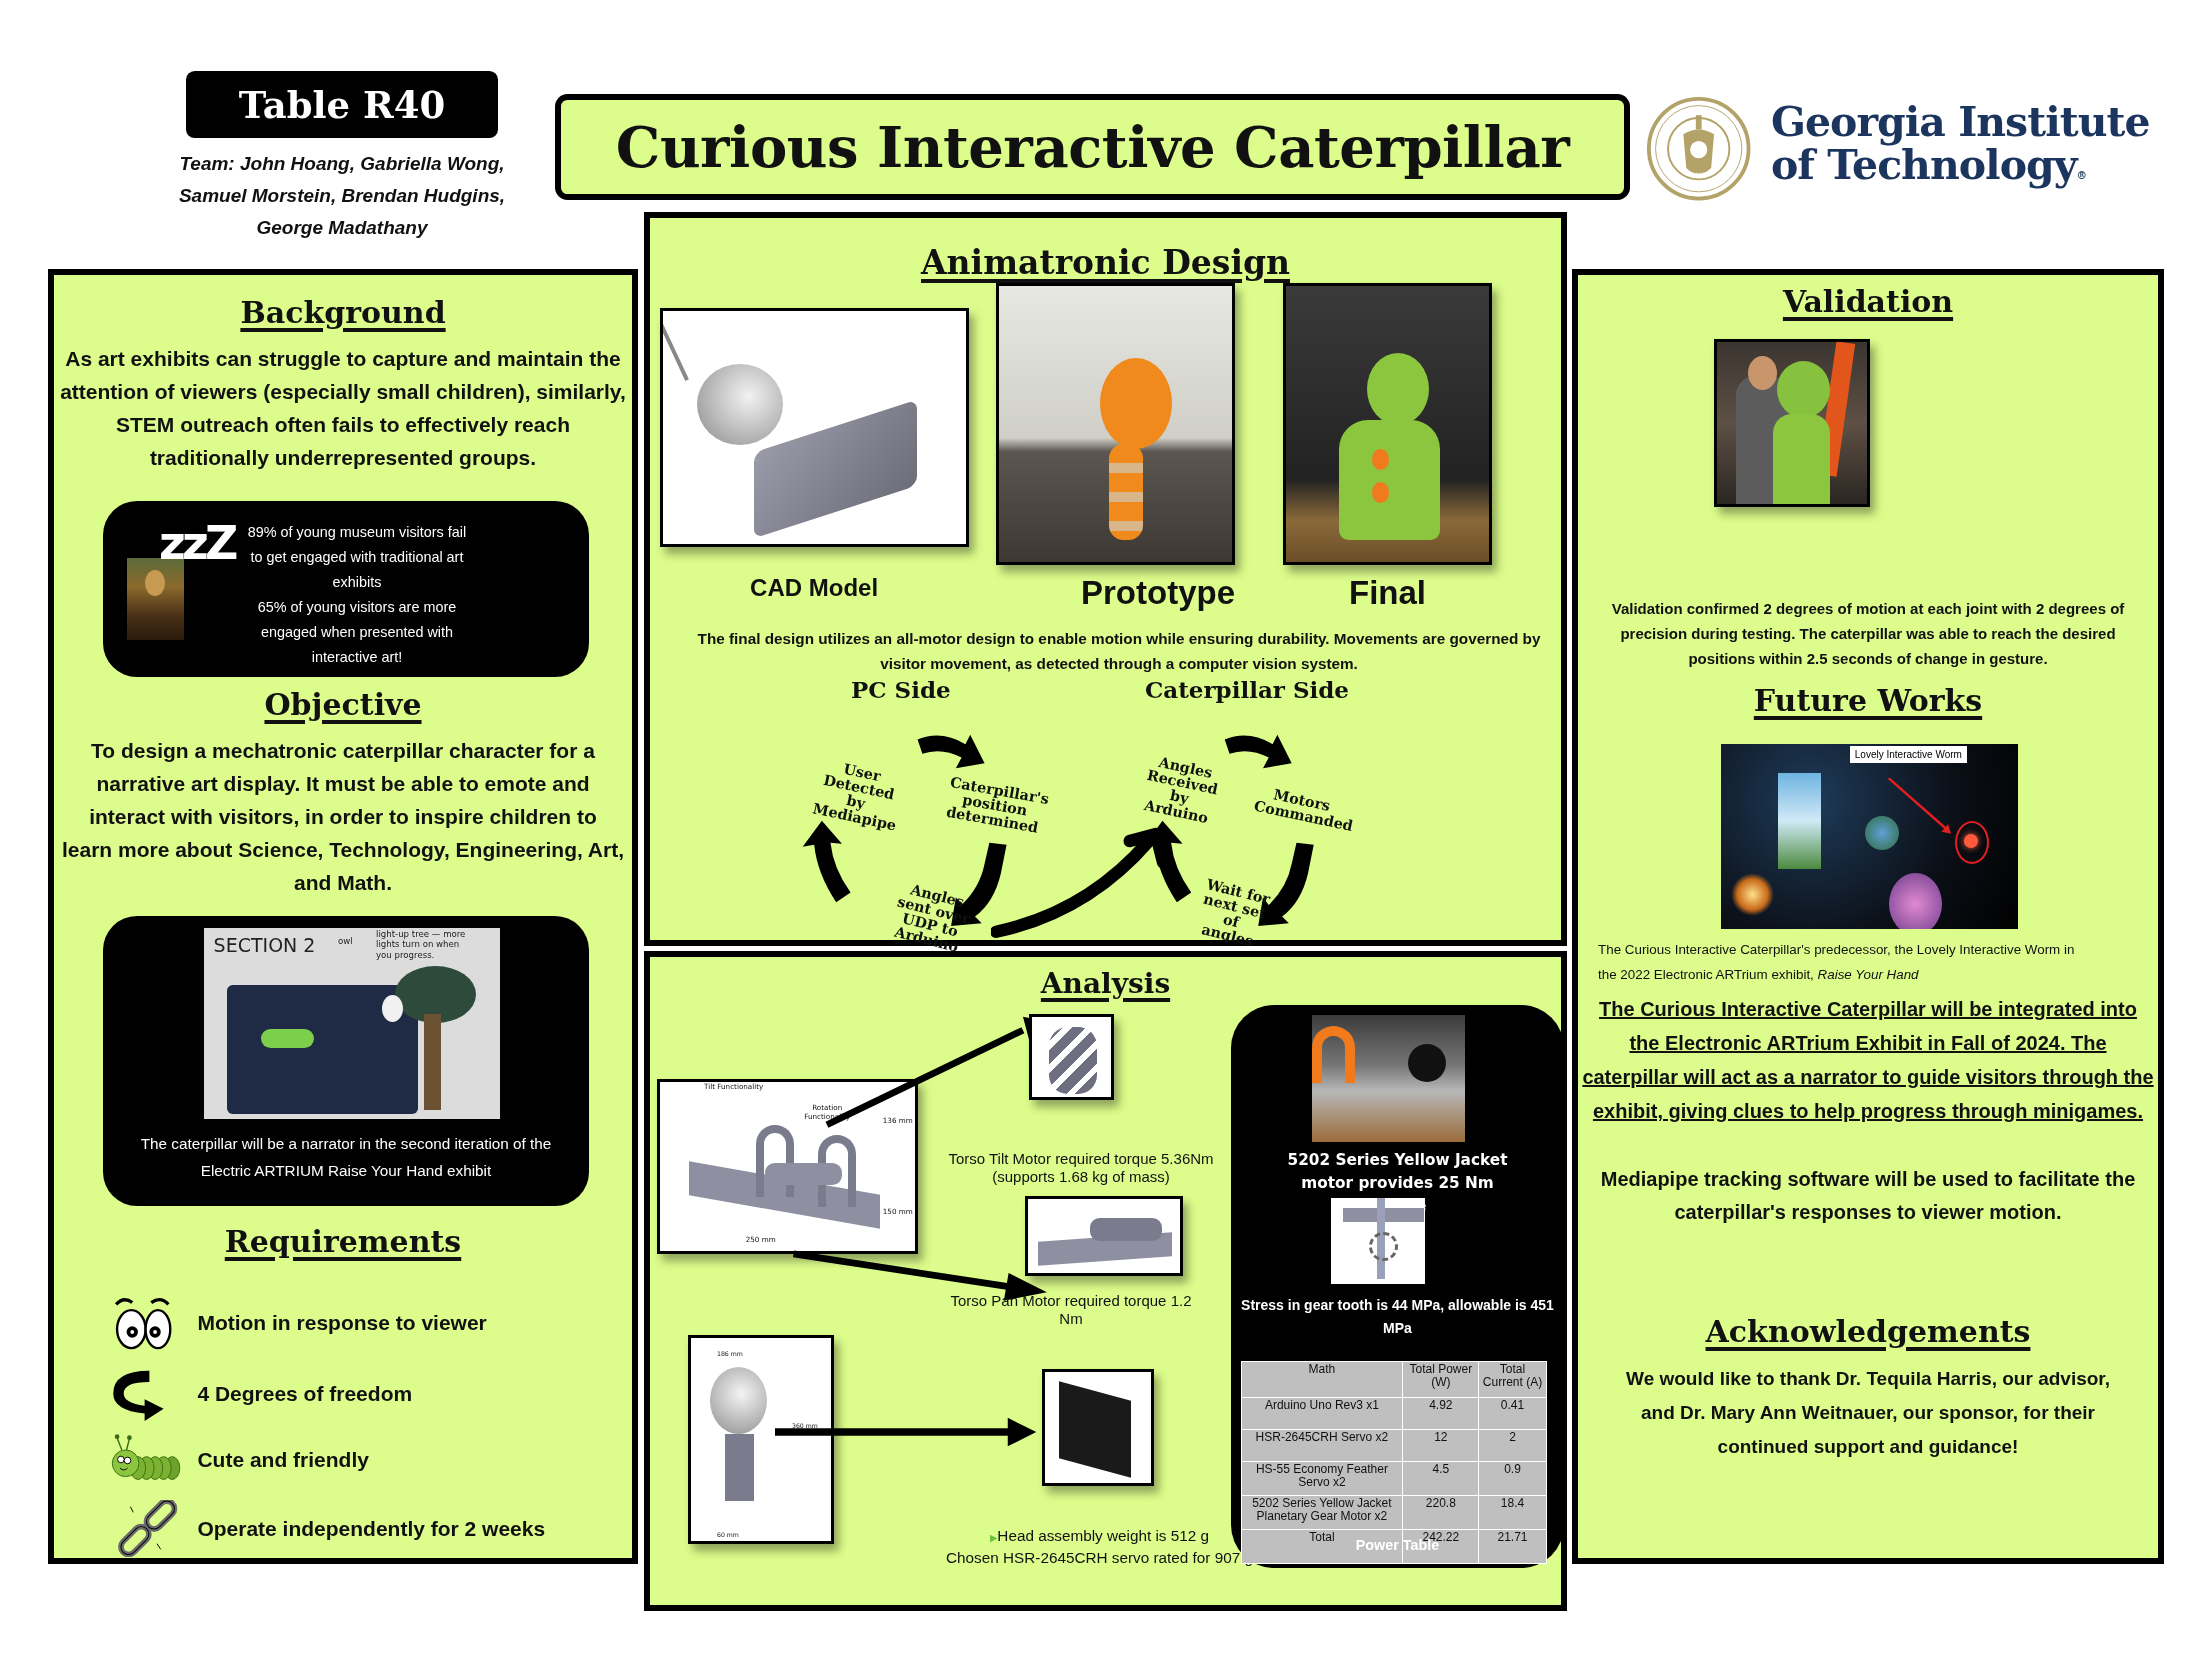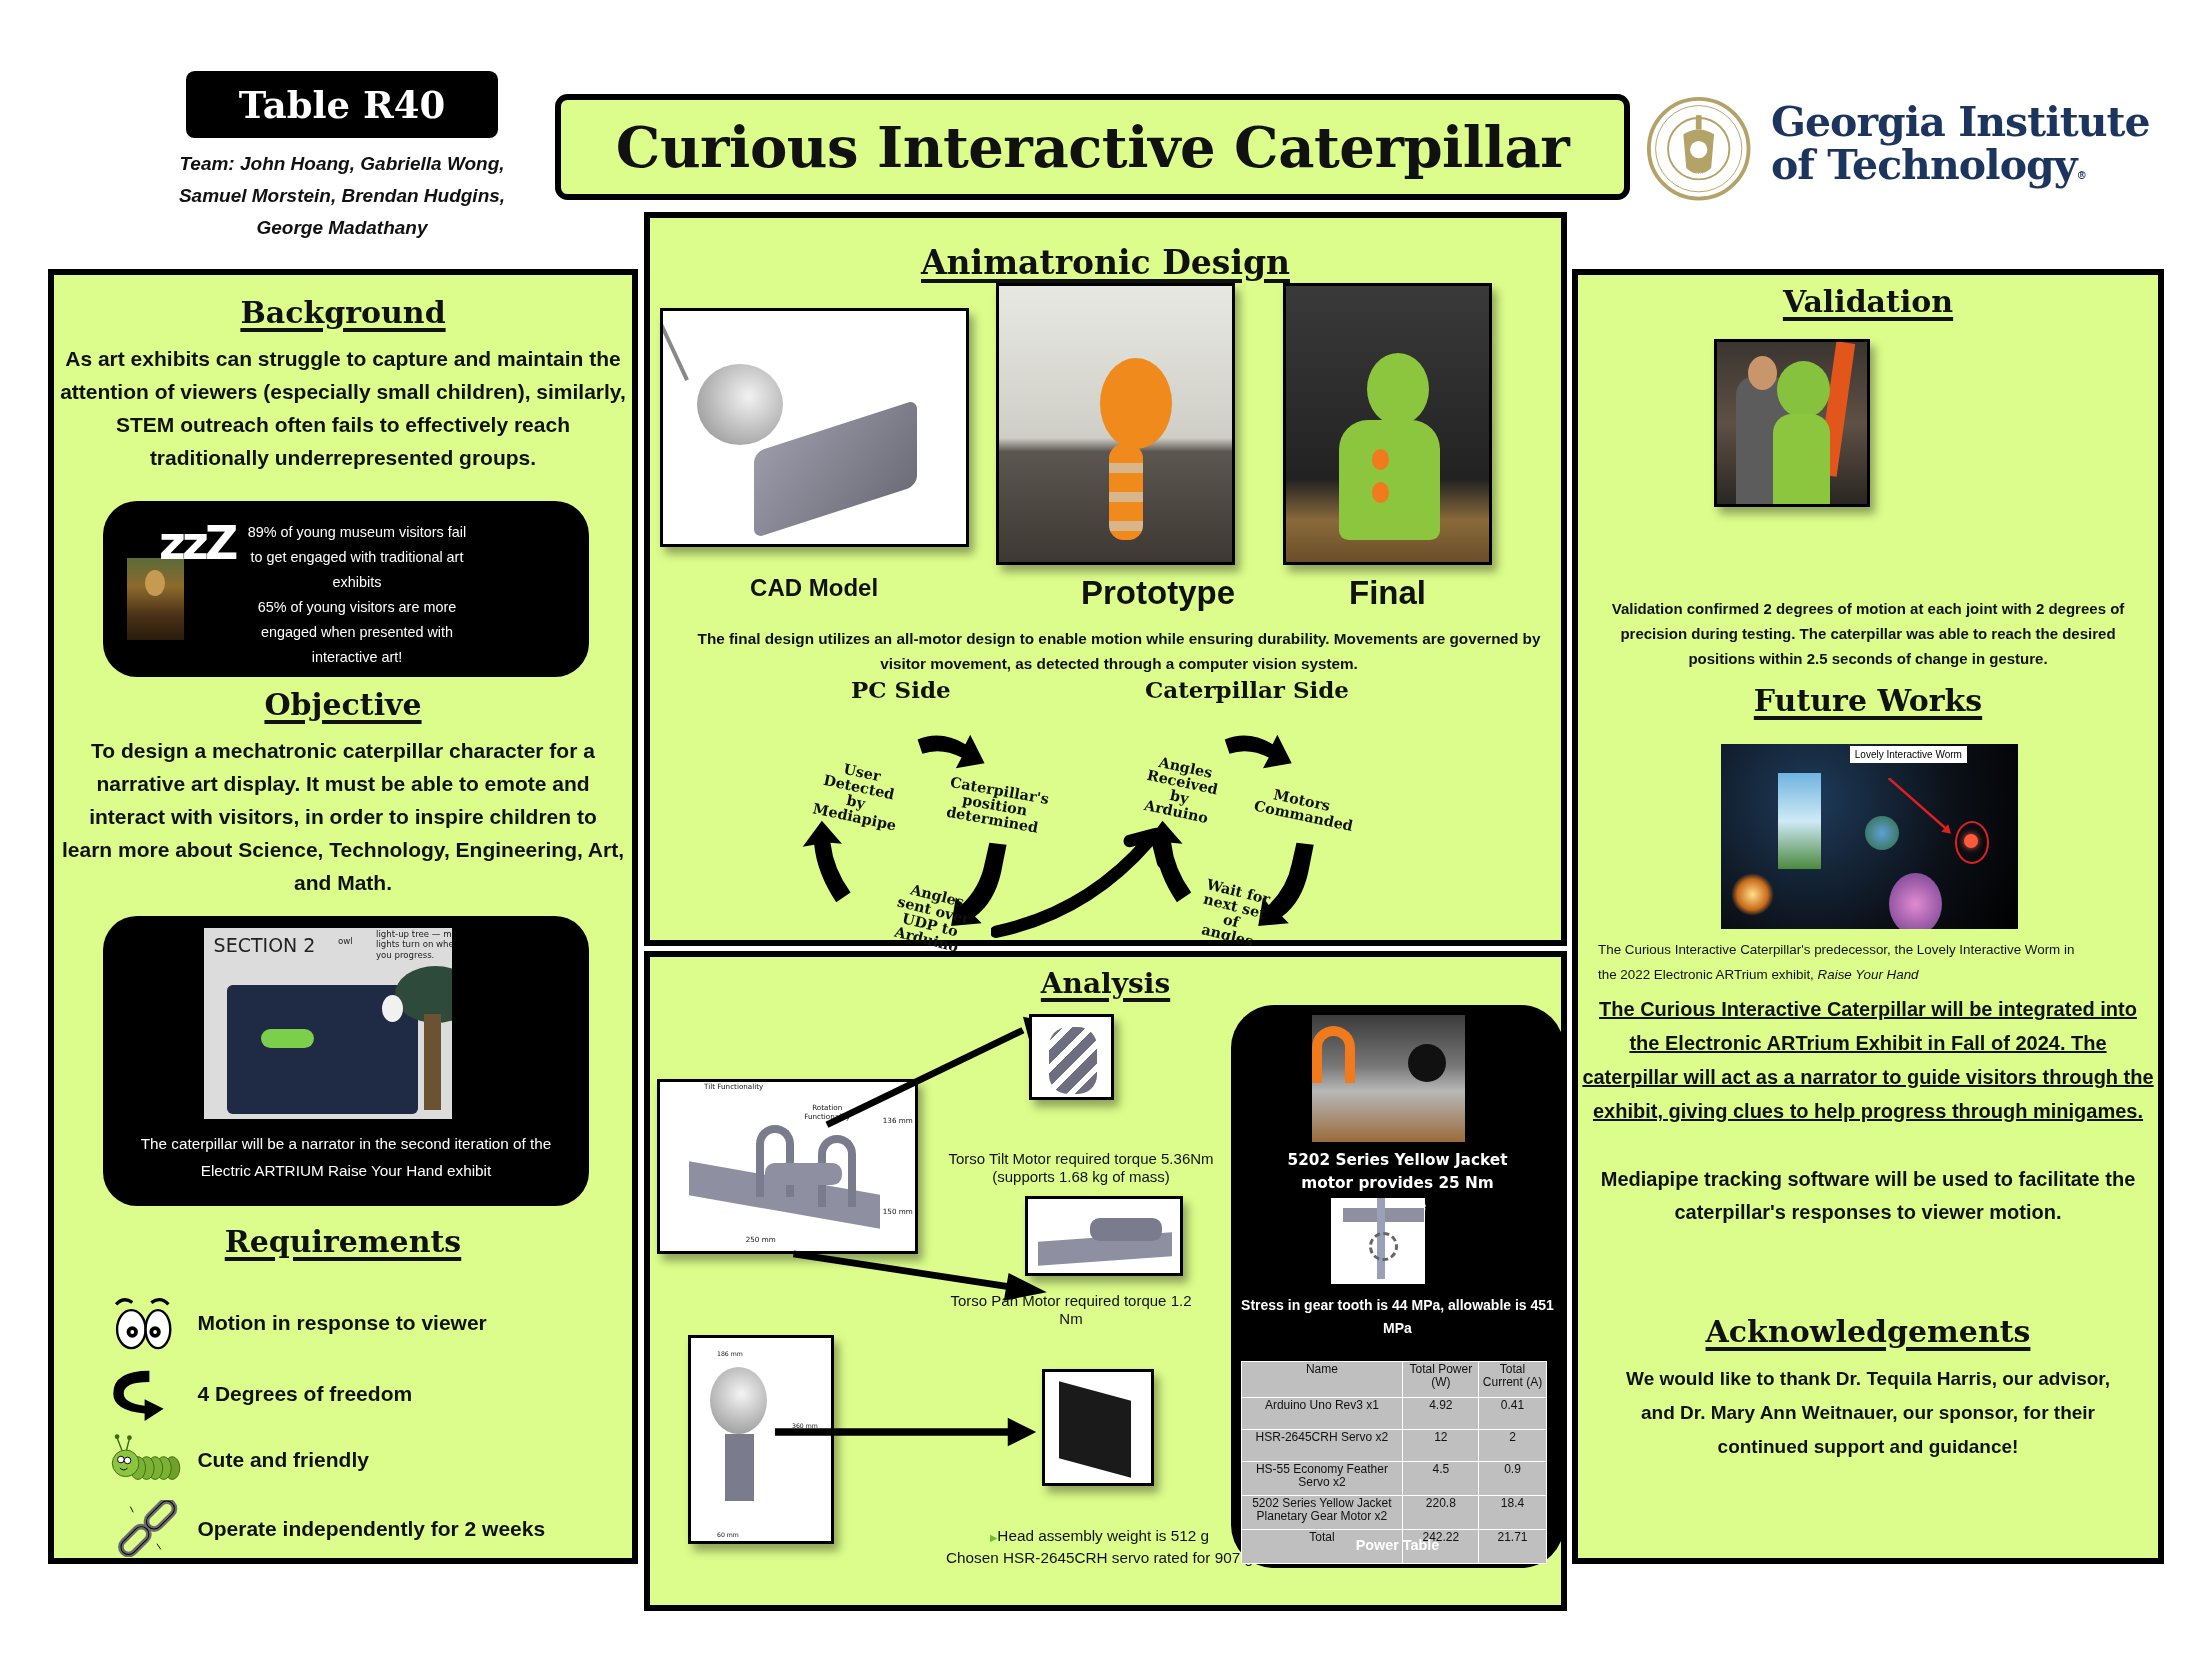--- a/index.html
+++ b/index.html
@@ -62,21 +62,21 @@
     </div>
     <div style="position:absolute;left:56px;top:15.3px;font-family:'DejaVu Sans',sans-serif;font-weight:bold;font-size:46px;color:#fff;letter-spacing:-3.8px;">zzZ</div>
     <div style="position:absolute;left:139px;top:19px;width:230px;text-align:center;font-family:'Liberation Sans',sans-serif;font-size:14.4px;line-height:25px;">89% of young museum visitors fail to get engaged with traditional art exhibits</div>
     <div style="position:absolute;left:139px;top:94px;width:230px;text-align:center;font-family:'Liberation Sans',sans-serif;font-size:14.4px;line-height:25px;">65% of young visitors are more engaged when presented with interactive art!</div>
   </div>
 
   <div class="serif-h" style="position:absolute;left:0;right:0;top:412px;font-size:30px;">Objective</div>
   <div class="body-txt" style="position:absolute;left:7.7px;right:7.7px;top:459px;font-size:21px;line-height:33px;">To design a mechatronic caterpillar character for a narrative art display. It must be able to emote and interact with visitors, in order to inspire children to learn more about Science, Technology, Engineering, Art, and Math.</div>
 
   <div class="blackbox" style="left:49px;top:641px;width:486px;height:290px;">
-    <div style="position:absolute;left:101px;top:11.5px;width:248px;height:191px;background:#dcdcdc;overflow:hidden;">
+    <div style="position:absolute;left:101px;top:11.5px;width:296px;height:191px;background:#dcdcdc;overflow:hidden;">
       <div style="position:absolute;left:9.6px;top:6.7px;font-family:'DejaVu Sans',sans-serif;font-size:19px;color:#222;">SECTION 2</div>
       <div style="position:absolute;left:134px;top:8.6px;font-size:8.6px;color:#222;">owl</div>
       <div style="position:absolute;left:172px;top:1px;width:96px;font-size:8.6px;color:#222;line-height:10.5px;">light-up tree — more lights turn on when you progress.</div>
       <div style="position:absolute;left:23px;top:57px;width:191px;height:129px;background:#1f2a44;border-radius:5.7px;"></div>
       <div style="position:absolute;left:191px;top:38px;width:81px;height:57px;background:#2e4a3a;border-radius:50%;"></div>
       <div style="position:absolute;left:220px;top:86px;width:17px;height:96px;background:#6b5233;"></div>
       <div style="position:absolute;left:57px;top:101px;width:53px;height:19px;background:#7ccf4a;border-radius:9.6px;"></div>
       <div style="position:absolute;left:178px;top:67px;width:21px;height:27px;background:#f1f1f1;border-radius:50%;"></div>
     </div>
     <div style="position:absolute;left:29px;right:29px;top:214px;text-align:center;font-family:'Liberation Sans',sans-serif;font-size:15.3px;line-height:27px;">The caterpillar will be a narrator in the second iteration of the Electric ARTRIUM Raise Your Hand exhibit</div>
@@ -248,21 +248,21 @@
     <div style="position:absolute;left:100px;top:193px;width:94px;height:86px;background:#fff;overflow:hidden;">
       <div style="position:absolute;left:12.4px;top:9.6px;width:81px;height:14.4px;background:#8e8fa0;"></div>
       <div style="position:absolute;left:46px;top:0;width:7.7px;height:81px;background:#9aa0b8;"></div>
       <div style="position:absolute;left:38px;top:34px;width:29px;height:29px;border-radius:50%;border:3.8px dashed #666;"></div>
     </div>
     <div style="position:absolute;left:9.6px;right:9.6px;top:289px;text-align:center;font-family:'Liberation Sans',sans-serif;font-weight:bold;font-size:14px;line-height:23px;">Stress in gear tooth is 44 MPa, allowable is 451 MPa</div>
     <div style="position:absolute;left:9.6px;top:356px;width:306px;">
       <table class="power">
         <tbody>
             <tr>
-          <th style="width:53%;height:36px;">Name</th>
+          <th style="width:53%;height:36px;">Math</th>
           <th style="width:25%;">Total Power (W)</th>
           <th style="width:22%;">Total Current (A)</th>
         </tr>
         <tr style="height:32px;">
           <td>Arduino Uno Rev3 x1</td>
           <td>4.92</td>
           <td>0.41</td>
         </tr>
         <tr style="height:32px;">
           <td>HSR-2645CRH Servo x2</td>

